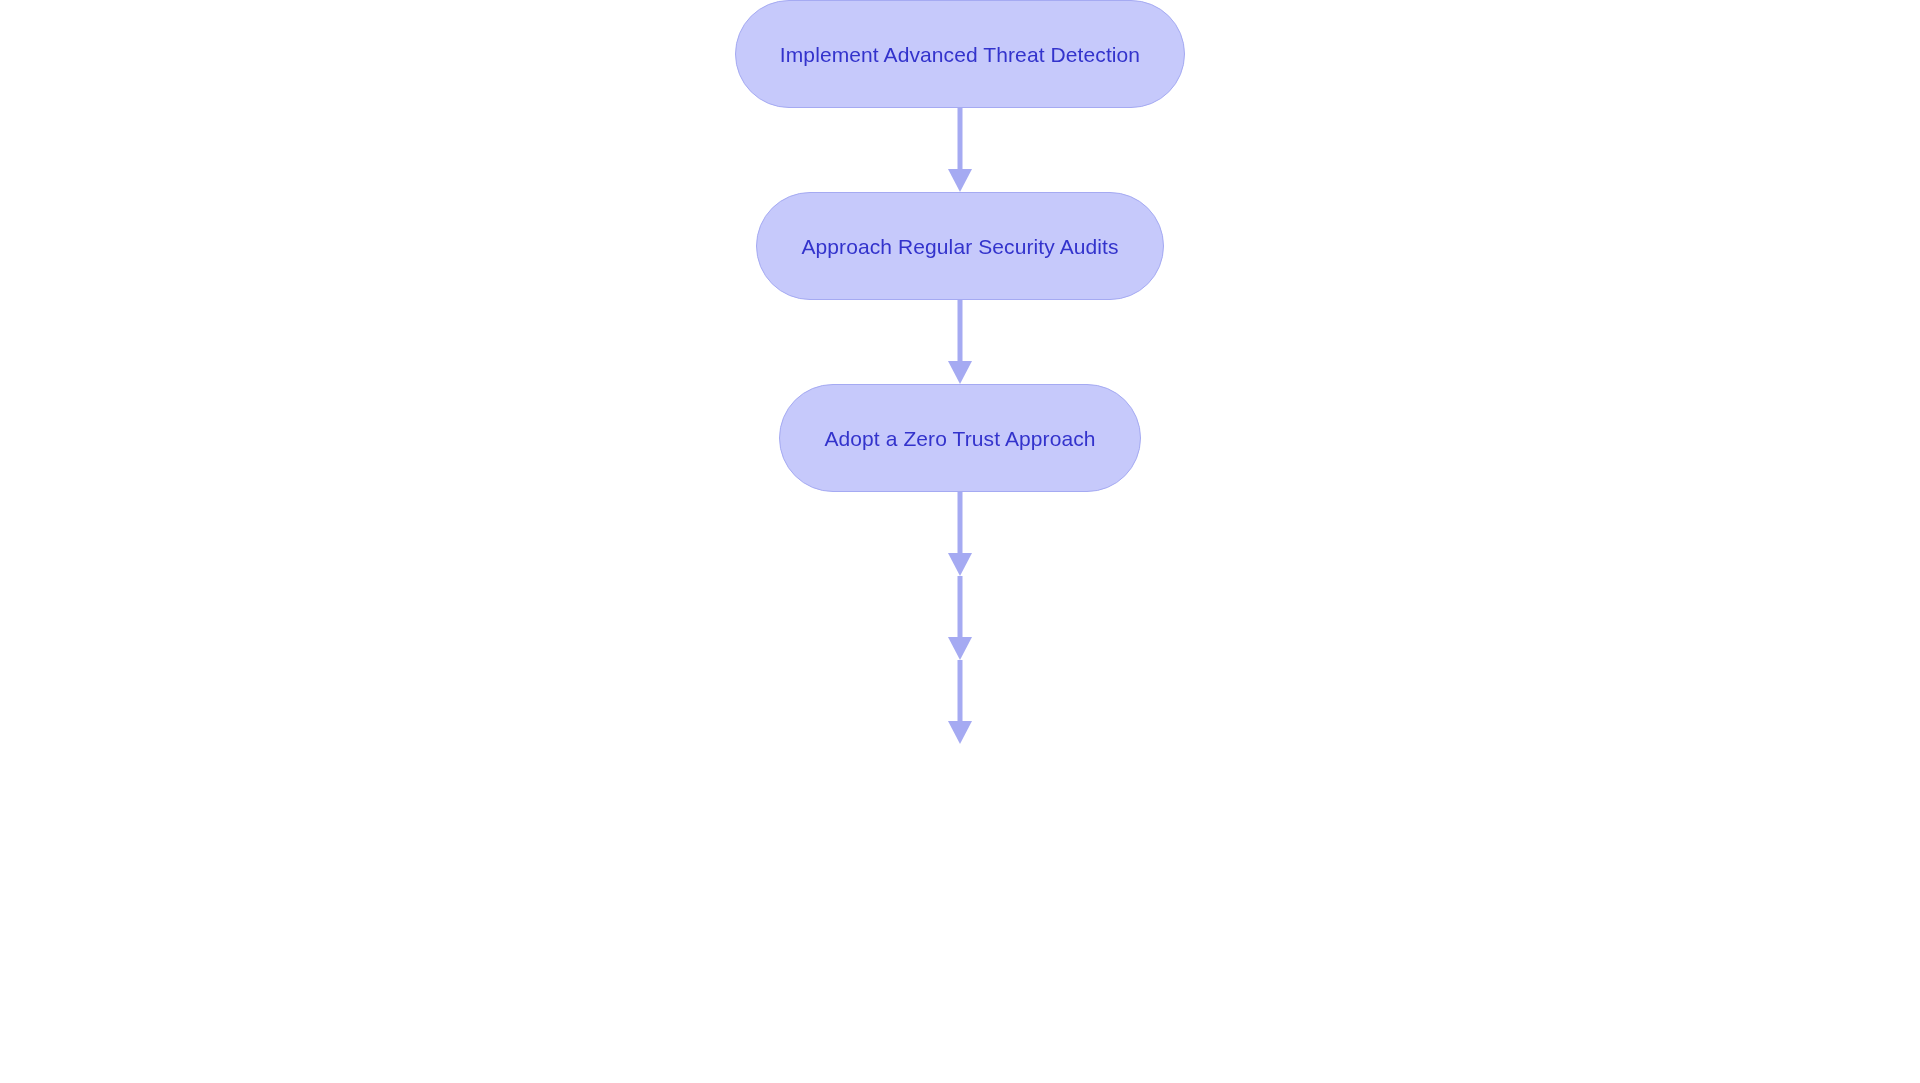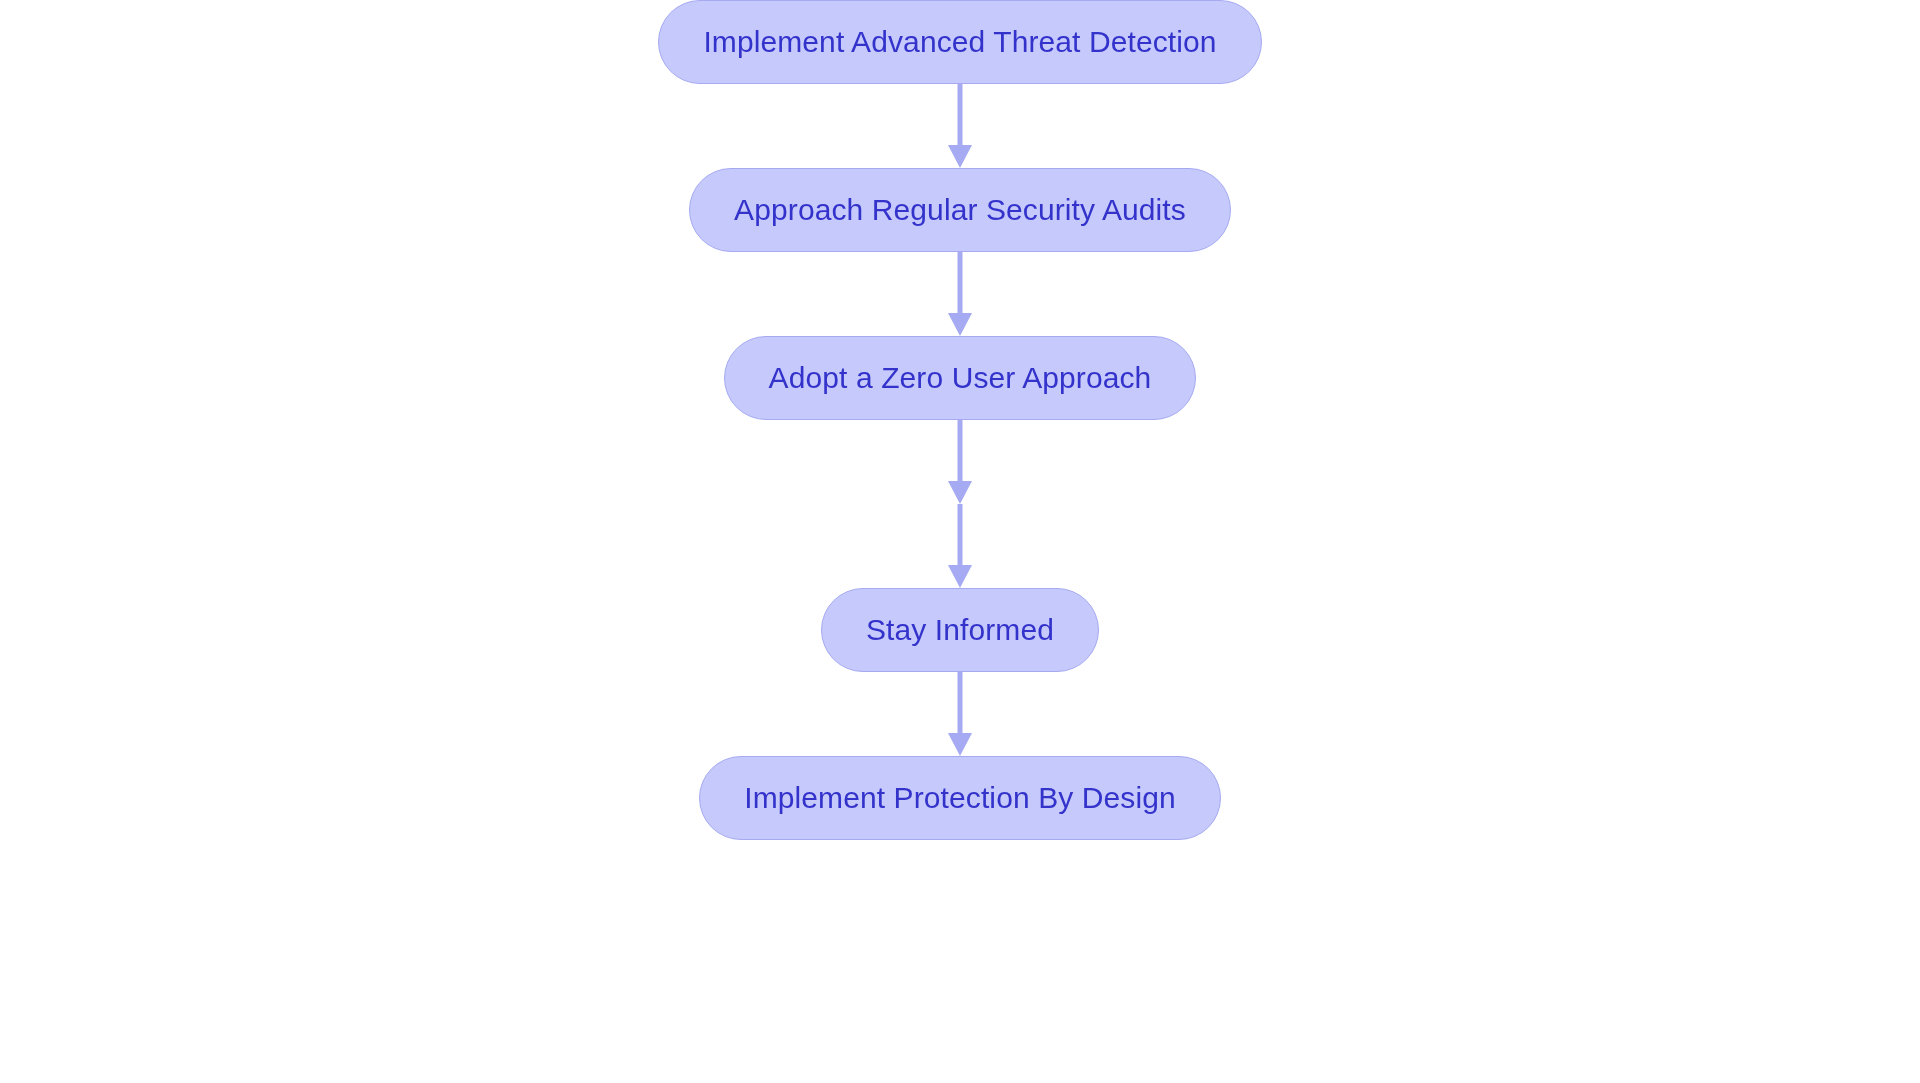--- a/index.html
+++ b/index.html
@@ -26,27 +26,27 @@
 
   .node {
     box-sizing: border-box;
     display: flex;
     align-items: center;
     justify-content: center;
     background: #c6c9fb;
     border: 1.5px solid #a5aaf2;
     border-radius: 9999px;
     color: #3333cc;
-    font-size: 30px;
+    font-size: 21px;
     font-weight: 400;
     letter-spacing: 0.1px;
     line-height: 1;
     white-space: nowrap;
     padding: 0 44px;
-    height: 84px;
+    height: 108px;
   }
 
   .connector {
     position: relative;
     width: 26px;
     height: 84px;
     display: flex;
     justify-content: center;
   }
   .connector .shaft {
@@ -98,45 +98,35 @@
     </div>
   </div>
 
   <div class="connector">
     <span class="shaft"></span>
     <span class="head"></span>
   </div>
 
   <div class="step">
     <div class="node">
-      <span>Adopt a Zero User Approach</span>
+      <span>Adopt a Zero Trust Approach</span>
     </div>
   </div>
 
   <div class="connector">
     <span class="shaft"></span>
     <span class="head"></span>
   </div>
 
 
   <div class="connector">
     <span class="shaft"></span>
     <span class="head"></span>
   </div>
 
-  <div class="step">
-    <div class="node">
-      <span>Stay Informed</span>
-    </div>
-  </div>
 
   <div class="connector">
     <span class="shaft"></span>
     <span class="head"></span>
   </div>
 
-  <div class="step">
-    <div class="node">
-      <span>Implement Protection By Design</span>
-    </div>
-  </div>
 
 </div>
 
 </body></html>

